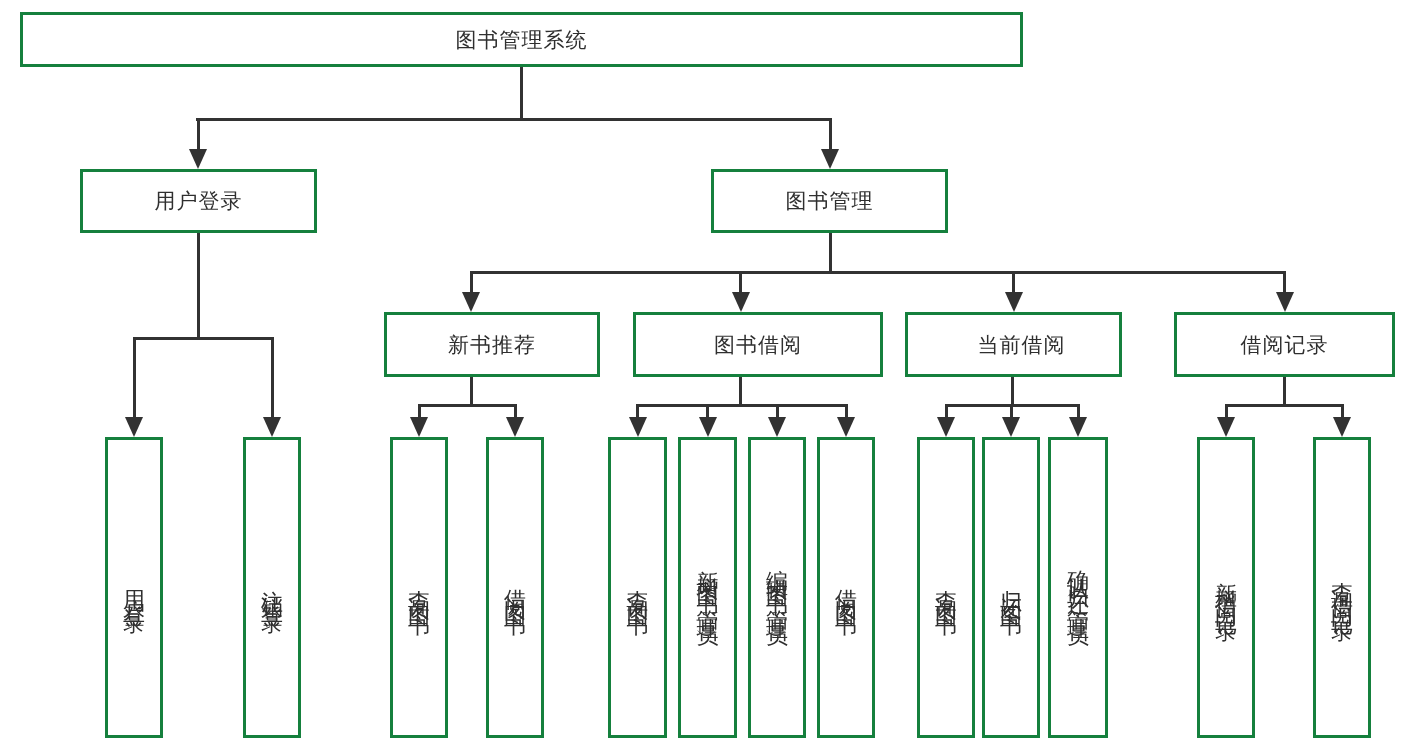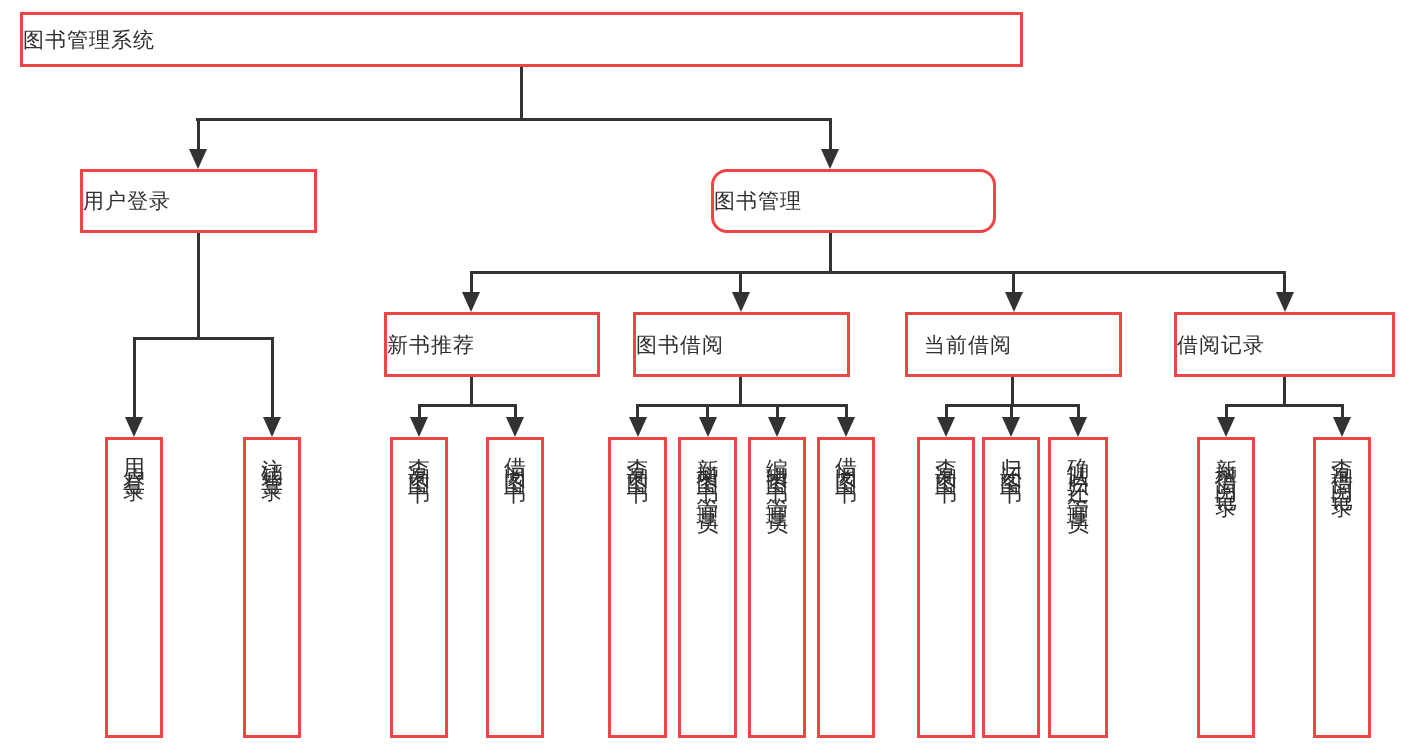--- a/index.html
+++ b/index.html
@@ -1,22 +1,22 @@
 <!DOCTYPE html>
 <html><head>
 <meta charset="utf-8">
 <style>
   html,body{margin:0;padding:0;background:#ffffff;}
   .stage{
     position:relative;width:1405px;height:747px;background:#ffffff;
     font-family:"Liberation Sans","DejaVu Sans",sans-serif;overflow:hidden;
   }
   .node{
-    position:absolute;box-sizing:border-box;border:3px solid #ef4444;background:#ffffff;
-    display:flex;align-items:center;justify-content:flex-start;
+    position:absolute;box-sizing:border-box;border:3px solid #15803d;background:#ffffff;
+    display:flex;align-items:center;justify-content:center;
     color:#2f2f2f;font-size:21px;letter-spacing:1px;line-height:1.2;z-index:2;
   }
   .vnode{
     writing-mode:vertical-rl;text-orientation:mixed;
     font-size:22px;letter-spacing:8px;line-height:1.1;
   }
   .hline,.vline{position:absolute;background:#323232;z-index:1;}
   .hline{height:3px;}
   .vline{width:3px;}
   .arrow{
@@ -42,21 +42,21 @@
   <div class="vline" style="left:520px;top:67px;height:53px;"></div>
   <div class="hline" style="left:196px;top:118px;width:636px;"></div>
   <div class="vline" style="left:196.5px;top:118px;height:34px;"></div>
   <div class="vline" style="left:828.5px;top:118px;height:34px;"></div>
   <div class="arrow" style="left:189px;top:149px;"></div>
   <div class="arrow" style="left:821px;top:149px;"></div>
 
   <div class="node" style="left:80px;top:169px;width:237px;height:64px;">
     <span>用户登录</span>
   </div>
-  <div class="node" style="left:711px;top:169px;width:285px;height:64px;border-radius:16px;">
+  <div class="node" style="left:711px;top:169px;width:237px;height:64px;">
     <span>图书管理</span>
   </div>
 
   <div class="vline" style="left:196.5px;top:233px;height:107px;"></div>
   <div class="hline" style="left:132.5px;top:337px;width:141px;"></div>
   <div class="vline" style="left:132.5px;top:337px;height:84px;"></div>
   <div class="vline" style="left:270.5px;top:337px;height:84px;"></div>
   <div class="arrow" style="left:125px;top:417px;"></div>
   <div class="arrow" style="left:263px;top:417px;"></div>
 
@@ -67,21 +67,21 @@
   <div class="vline" style="left:1012px;top:271px;height:24px;"></div>
   <div class="vline" style="left:1283px;top:271px;height:24px;"></div>
   <div class="arrow" style="left:462px;top:292px;"></div>
   <div class="arrow" style="left:731.5px;top:292px;"></div>
   <div class="arrow" style="left:1004.5px;top:292px;"></div>
   <div class="arrow" style="left:1275.5px;top:292px;"></div>
 
   <div class="node" style="left:384px;top:312px;width:216px;height:65px;">
     <span>新书推荐</span>
   </div>
-  <div class="node" style="left:633px;top:312px;width:217px;height:65px;">
+  <div class="node" style="left:633px;top:312px;width:250px;height:65px;">
     <span>图书借阅</span>
   </div>
   <div class="node" style="left:905px;top:312px;width:217px;height:65px;padding-left:16px;">
     <span>当前借阅</span>
   </div>
   <div class="node" style="left:1174px;top:312px;width:221px;height:65px;">
     <span>借阅记录</span>
   </div>
 
   <div class="vline" style="left:469.5px;top:377px;height:30px;"></div>

